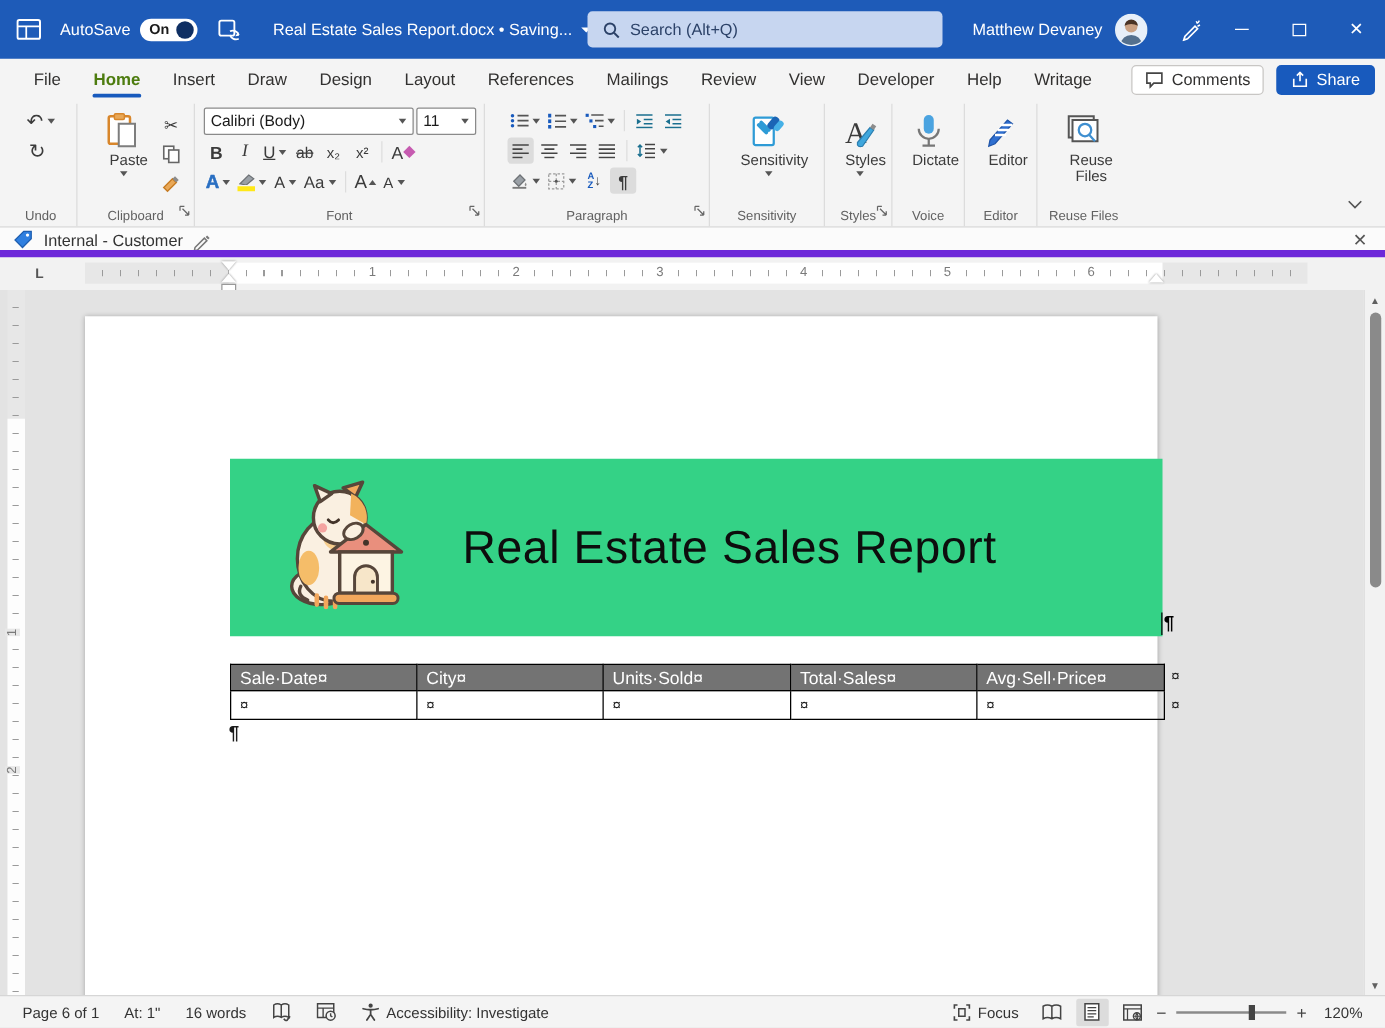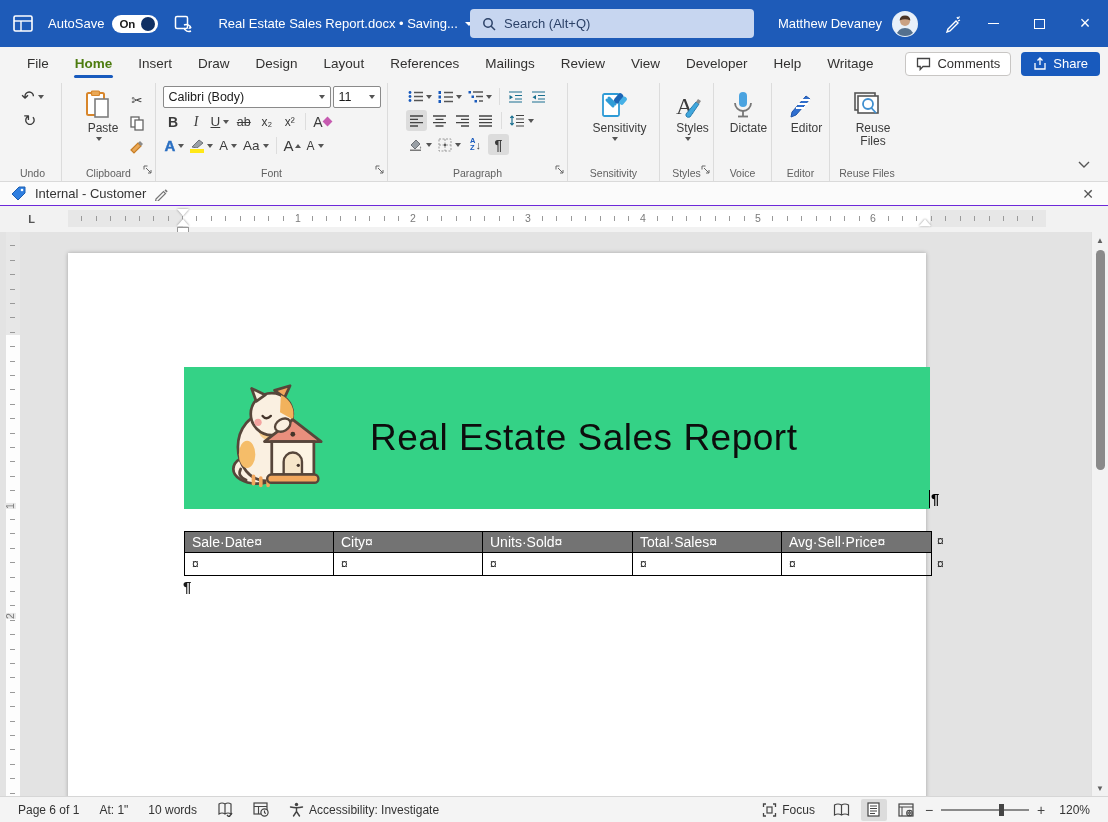--- a/index.html
+++ b/index.html
@@ -56,21 +56,21 @@
   .glyph-ab { text-decoration:line-through; font-size:12.5px; }
   .hl-icon { display:flex; flex-direction:column; align-items:center; }
   .hl-bar { width:14px; height:4px; background:#ffe818; margin-top:1px; }
   .eff-a { color:#2a6fc2; font-weight:bold; font-size:15px; -webkit-text-stroke:.4px #2a6fc2; }
   .sorticon { display:flex; align-items:center; font-size:10px; color:#3b3b3b; }
   .sorticon .az { display:flex; flex-direction:column; font-size:7.5px; line-height:6.5px; font-weight:bold; color:#185abd; }
   .pilcrow-btn { font-size:14px; font-weight:bold; }
   .collapse-chevron { position:absolute; right:18px; bottom:8px; }
 
   
-  .sensbar { display:flex; align-items:center; height:24px; background:#fbfbfb; border-bottom:1px solid #6d28d9; padding:0 10px; font-size:13px; color:#333; gap:8px; }
+  .sensbar { display:flex; align-items:flex-end; height:24px; background:#fbfbfb; border-bottom:6px solid #6d28d9; padding:0 10px; font-size:13px; color:#333; gap:8px; }
   .sensbar .close-x { margin-left:auto; color:#555; font-size:14px; width:20px; text-align:center; }
 
   
   .rulerwrap { position:relative; height:26px; background:#f2f2f2; }
   .tabsel { position:absolute; left:24px; top:5px; width:15px; height:15px; color:#555; font-weight:bold; font-size:11px; display:flex; align-items:center; justify-content:center; }
   .hruler { position:absolute; left:68px; top:4px; width:978px; height:17px; background:#e7e7e7; }
   .hruler .active { position:absolute; left:115px; top:0; width:747px; height:17px; background:#fff; }
   .hticks { position:absolute; left:0; right:0; top:6px; height:5px; background:repeating-linear-gradient(to right, transparent 0 13.4px, #9a9a9a 13.4px 14.4px); }
   .hnum { position:absolute; top:2px; font-size:10.5px; color:#7a7a7a; transform:translateX(-50%); background:inherit; padding:0 3px; }
   .ind-first { position:absolute; left:109px; top:-1px; width:0; height:0; border-left:6px solid transparent; border-right:6px solid transparent; border-top:7px solid #fff; filter:drop-shadow(0 0 1px #888); }
@@ -632,21 +632,21 @@
     <div class="vscroll">
       <span class="sarrow" style="top:0;">▲</span>
       <span class="sthumb"></span>
       <span class="sarrow" style="bottom:0;">▼</span>
     </div>
   </div>
 
   <div class="statusbar">
     <span class="sb-item">Page 6 of 1</span>
     <span class="sb-item">At: 1"</span>
-    <span class="sb-item">10 words</span>
+    <span class="sb-item">16 words</span>
     <span class="sb-item">
       <svg width="16" height="15" viewBox="0 0 16 15">
           <path d="M8 2 q-3 -2 -6 0 v10 q3 -2 6 0 q3 -2 6 0 V2 q-3 -2 -6 0 z M8 2 v10" fill="none" stroke="#444" stroke-width="1.2"></path>
           <path d="M10 13 l2 2 3 -4" fill="none" stroke="#444" stroke-width="1.4"></path>
         </svg>
     </span>
     <span class="sb-item">
       <svg width="16" height="15" viewBox="0 0 16 15">
           <rect x="1" y="1" width="13" height="11" fill="none" stroke="#444" stroke-width="1.2"></rect>
           <path d="M1 4.5 h13 M5.5 4.5 v7.5" stroke="#444" stroke-width="1.1"></path>

